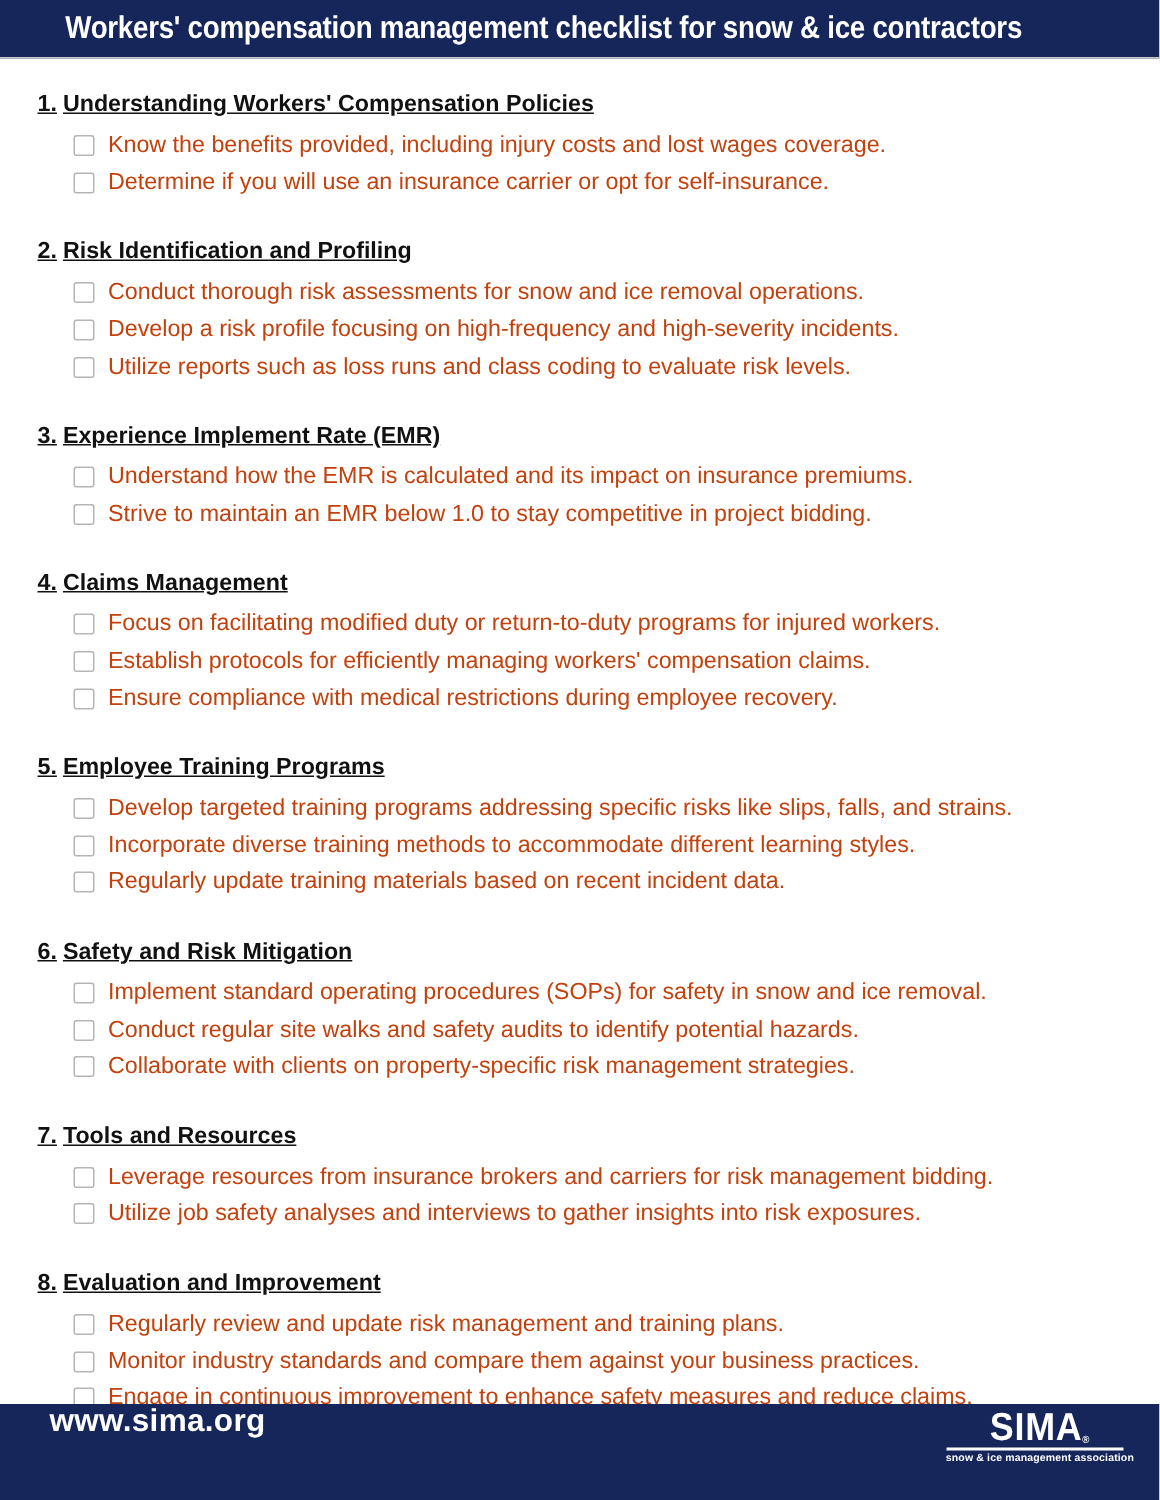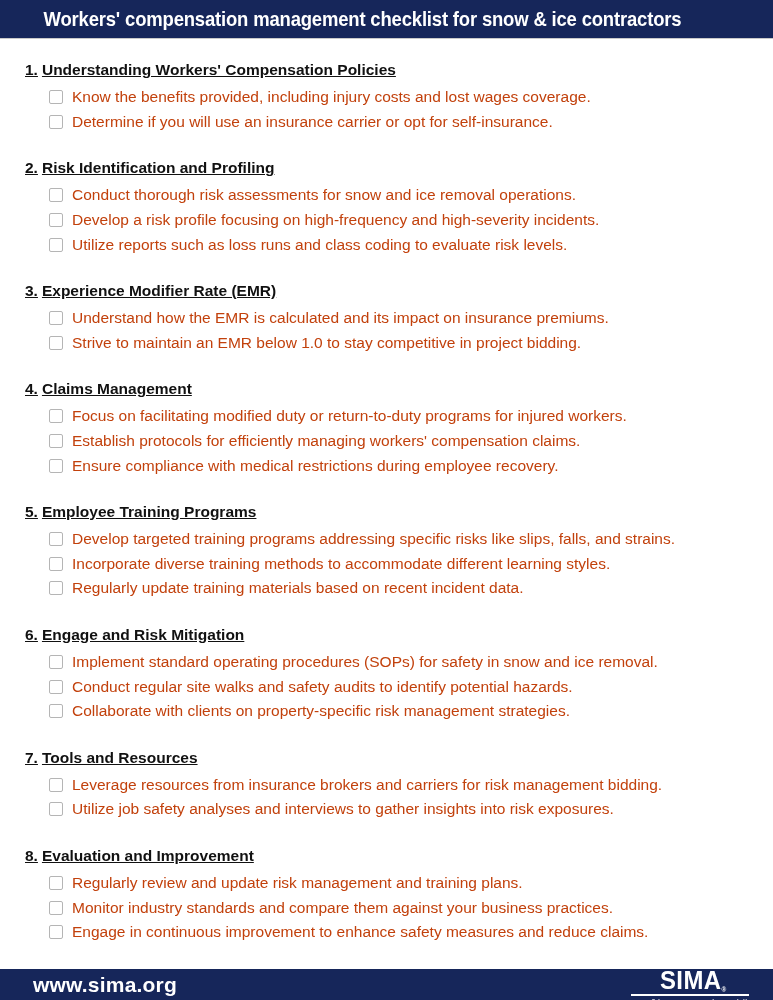--- a/index.html
+++ b/index.html
@@ -61,24 +61,23 @@
   .item-text {
     font-size: 15.5px;
     color: #c2410c;
     white-space: nowrap;
   }
 
   
   .footbar {
     position: absolute;
     left: 0; bottom: 0;
-    width: 100%; height: 31px;
+    width: 100%; height: 64px;
     background: #16265A;
     display: flex;
-    align-items: center;
     justify-content: space-between;
     box-sizing: border-box;
     padding: 0 17px 0 33px;
   }
   .footer-url {
     color: #ffffff;
     font-size: 21px;
     font-weight: bold;
     letter-spacing: 0.2px;
   }
@@ -150,21 +149,21 @@
 
     <div class="item">
       <span class="checkbox"></span>
       <span class="item-text">Utilize reports such as loss runs and class coding to evaluate risk levels.</span>
     </div>
   </div>
     </section>
 
     <section class="section">
       <h2 class="section-heading">
-        <span class="sec-num">3.</span><span class="sec-title">Experience Modifier Rate (EMR)</span>
+        <span class="sec-num">3.</span><span class="sec-title">Experience Implement Rate (EMR)</span>
       </h2>
       <div class="items">
     <div class="item">
       <span class="checkbox"></span>
       <span class="item-text">Understand how the EMR is calculated and its impact on insurance premiums.</span>
     </div>
 
     <div class="item">
       <span class="checkbox"></span>
       <span class="item-text">Strive to maintain an EMR below 1.0 to stay competitive in project bidding.</span>
@@ -211,21 +210,21 @@
 
     <div class="item">
       <span class="checkbox"></span>
       <span class="item-text">Regularly update training materials based on recent incident data.</span>
     </div>
   </div>
     </section>
 
     <section class="section">
       <h2 class="section-heading">
-        <span class="sec-num">6.</span><span class="sec-title">Engage and Risk Mitigation</span>
+        <span class="sec-num">6.</span><span class="sec-title">Safety and Risk Mitigation</span>
       </h2>
       <div class="items">
     <div class="item">
       <span class="checkbox"></span>
       <span class="item-text">Implement standard operating procedures (SOPs) for safety in snow and ice removal.</span>
     </div>
 
     <div class="item">
       <span class="checkbox"></span>
       <span class="item-text">Conduct regular site walks and safety audits to identify potential hazards.</span>

